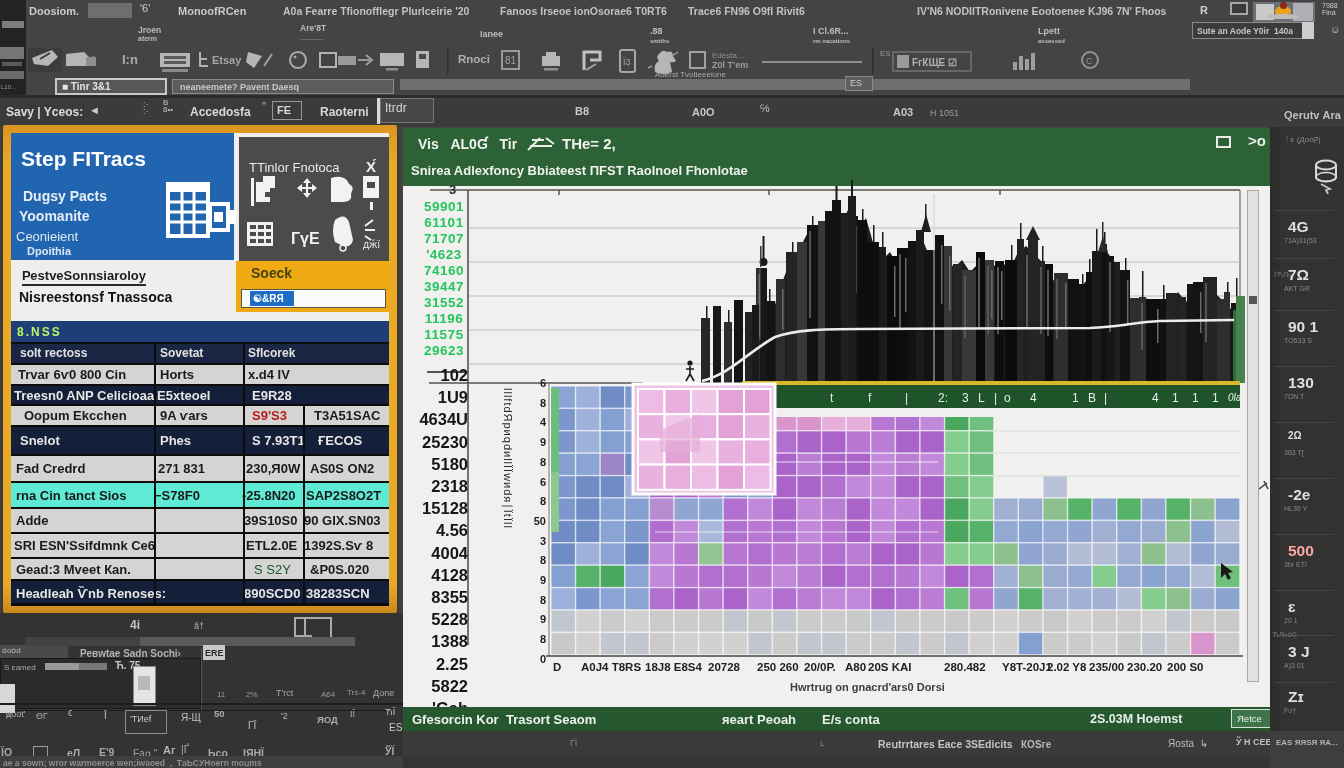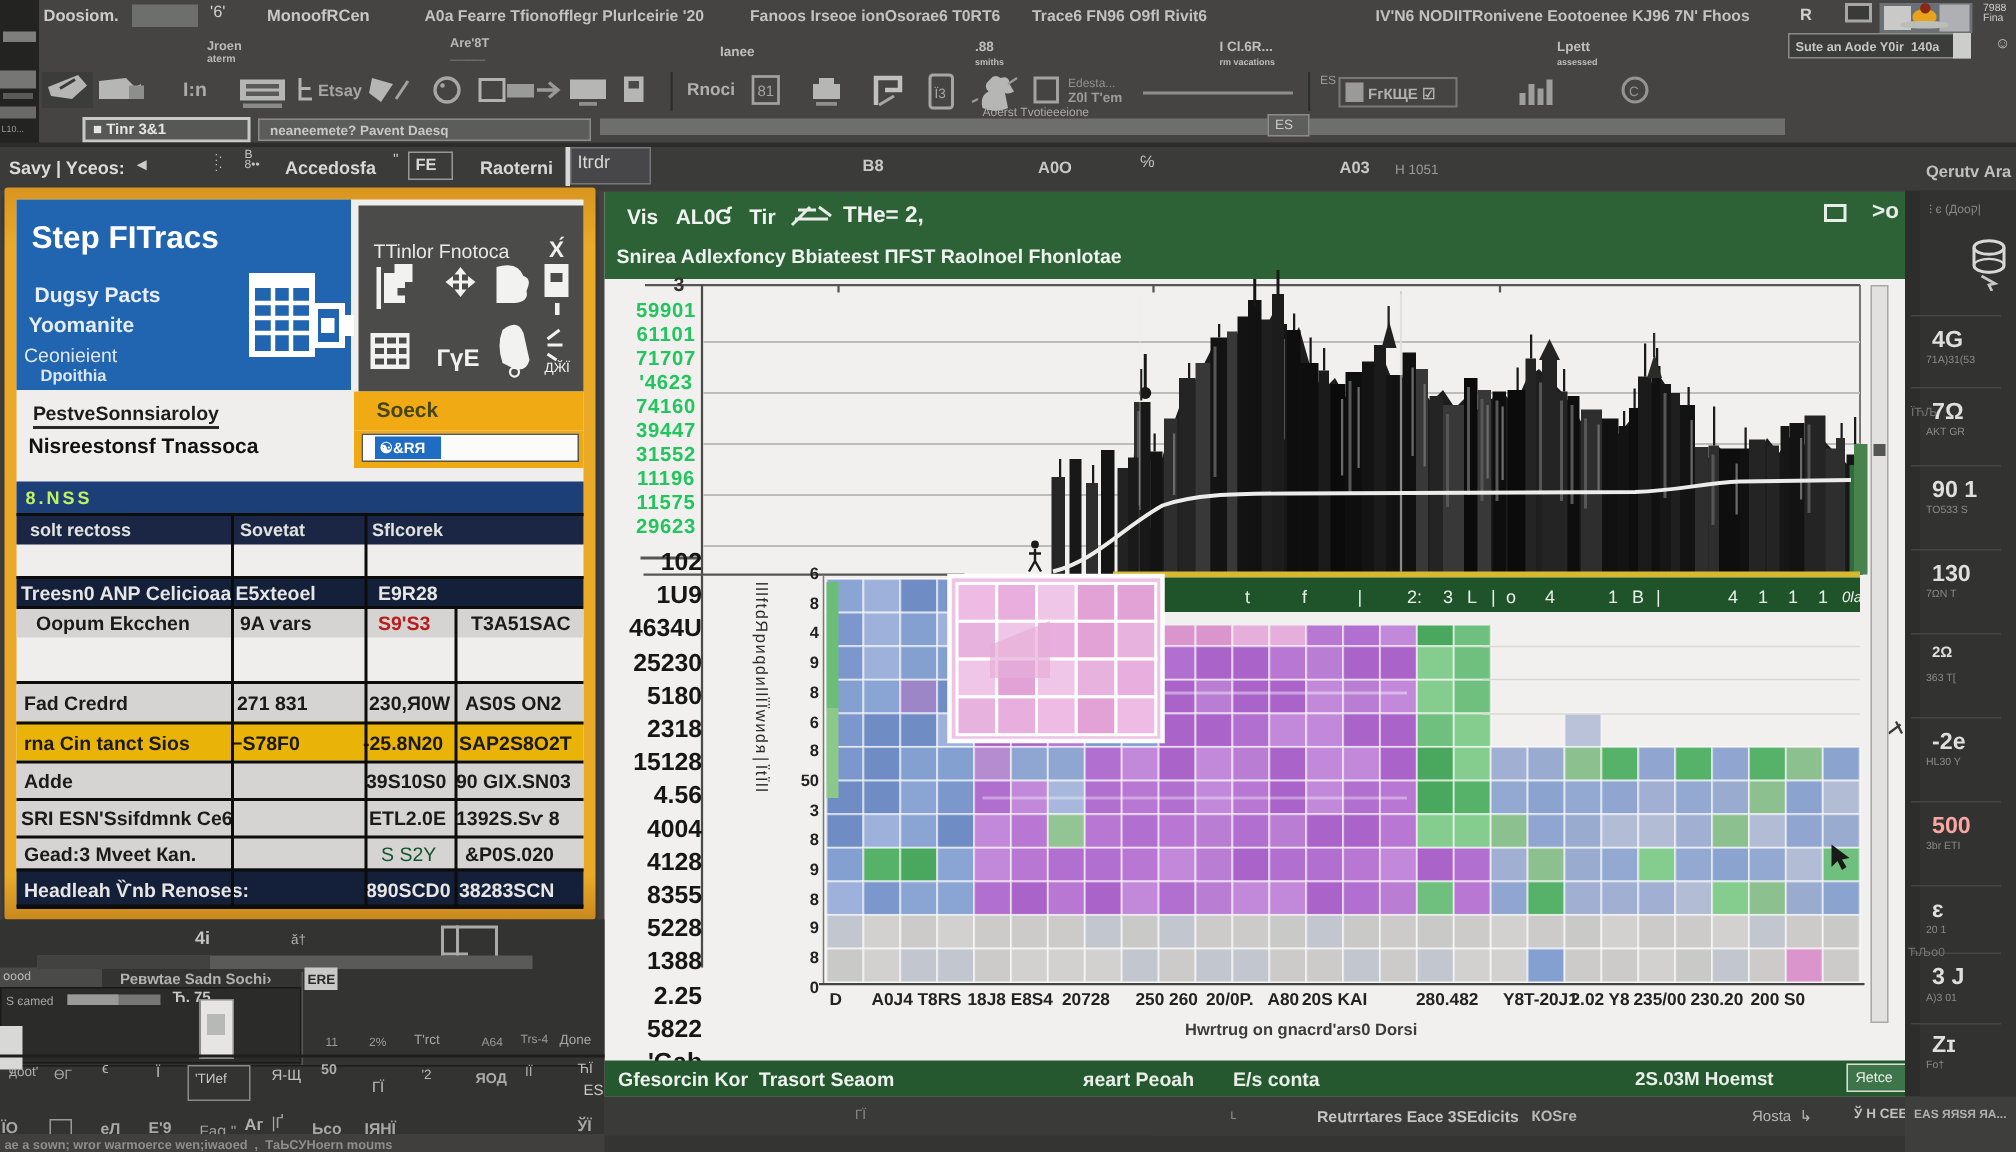--- a/index.html
+++ b/index.html
@@ -785,38 +785,49 @@
 <div class="abs" style="left:250px;top:291px;width:44px;height:15px;background:#1f6cc4"></div>
 <div class="t" style="left:253px;top:293px;font-size:10px;color:#fff;font-weight:bold">☯&amp;RЯ</div>
 
 <div class="abs" style="left:11px;top:321px;width:378px;height:21px;background:#1d3f77"></div>
 <div class="t" style="left:17px;top:325px;font-size:12px;color:#bef264;font-weight:bold;letter-spacing:2px">8.NSS</div>
 <div class="abs" style="left:11px;top:342px;width:378px;height:21px;background:#1a2644;border-top:2px solid #0c0c0a">
 <span style="position:absolute;left:9px;top:2px;font-size:12px;font-weight:bold;color:#e2e2e0;white-space:nowrap">sоlt rectоѕs</span>
 <span style="position:absolute;left:149px;top:2px;font-size:12px;font-weight:bold;color:#e2e2e0;white-space:nowrap">Sоvetat</span>
 <span style="position:absolute;left:237px;top:2px;font-size:12px;font-weight:bold;color:#e2e2e0;white-space:nowrap">Sflcorek</span>
 </div>
+<div class="abs" style="left:11px;top:363px;width:378px;height:21px;background:#d5d4d2;border-top:2px solid #0c0c0a">
+<span style="position:absolute;left:7px;top:2px;font-size:13px;font-weight:bold;color:#1a1a18;white-space:nowrap">Trvar 6ѵ0 800 Cin</span>
+<span style="position:absolute;left:149px;top:2px;font-size:13px;font-weight:bold;color:#1a1a18;white-space:nowrap">Нorts</span>
+<span style="position:absolute;left:237px;top:2px;font-size:13px;font-weight:bold;color:#1a1a18;white-space:nowrap">х.d4 IV</span>
+</div>
 <div class="abs" style="left:11px;top:384px;width:378px;height:20px;background:#141f3a;border-top:2px solid #0c0c0a">
 <span style="position:absolute;left:3px;top:2px;font-size:13px;font-weight:bold;color:#e6e6e4;white-space:nowrap">Treesn0 ANP Cеlicioaa</span>
 <span style="position:absolute;left:146px;top:2px;font-size:13px;font-weight:bold;color:#e6e6e4;white-space:nowrap">Е5хteoel</span>
 <span style="position:absolute;left:241px;top:2px;font-size:13px;font-weight:bold;color:#e6e6e4;white-space:nowrap">Е9R28</span>
 </div>
 <div class="abs" style="left:11px;top:404px;width:378px;height:21px;background:#d5d4d2;border-top:2px solid #0c0c0a">
 <span style="position:absolute;left:13px;top:2px;font-size:13px;font-weight:bold;color:#1a1a18;white-space:nowrap">Oоpum Еkcchen</span>
 <span style="position:absolute;left:149px;top:2px;font-size:13px;font-weight:bold;color:#1a1a18;white-space:nowrap">9A ѵars</span>
 <span style="position:absolute;left:241px;top:2px;font-size:13px;font-weight:bold;color:#b91c1c;white-space:nowrap">S9'S3</span>
 <span style="position:absolute;left:303px;top:2px;font-size:13px;font-weight:bold;color:#1a1a18;white-space:nowrap">Т3A51SАC</span>
 </div>
+<div class="abs" style="left:11px;top:425px;width:378px;height:29px;background:#141f3a;border-top:2px solid #0c0c0a">
+<span style="position:absolute;left:9px;top:6px;font-size:13px;font-weight:bold;color:#e6e6e4;white-space:nowrap">Snelot</span>
+<span style="position:absolute;left:149px;top:6px;font-size:13px;font-weight:bold;color:#e6e6e4;white-space:nowrap">Phes</span>
+<span style="position:absolute;left:241px;top:6px;font-size:13px;font-weight:bold;color:#e6e6e4;white-space:nowrap">S 7.93Т1</span>
+<span style="position:absolute;left:307px;top:6px;font-size:13px;font-weight:bold;color:#e6e6e4;white-space:nowrap">ҒЕСOS</span>
+</div>
 <div class="abs" style="left:11px;top:454px;width:378px;height:27px;background:#d5d4d2;border-top:2px solid #0c0c0a">
 <span style="position:absolute;left:5px;top:5px;font-size:13px;font-weight:bold;color:#1a1a18;white-space:nowrap">Faԁ Crеԁrԁ</span>
 <span style="position:absolute;left:147px;top:5px;font-size:13px;font-weight:bold;color:#1a1a18;white-space:nowrap">271 831</span>
 <span style="position:absolute;left:235px;top:5px;font-size:13px;font-weight:bold;color:#1a1a18;white-space:nowrap">230,Я0W</span>
 <span style="position:absolute;left:299px;top:5px;font-size:13px;font-weight:bold;color:#1a1a18;white-space:nowrap">AЅ0S ON2</span>
 </div>
-<div class="abs" style="left:11px;top:481px;width:378px;height:26px;background:#eab308;border-top:2px solid #0c0c0a">
+<div class="abs" style="left:11px;top:481px;width:378px;height:26px;background:#5eead4;border-top:2px solid #0c0c0a">
 <span style="position:absolute;left:5px;top:5px;font-size:13px;font-weight:bold;color:#1a1a18;white-space:nowrap">rna Cin tanct Sios</span>
 <span style="position:absolute;left:143px;top:5px;font-size:13px;font-weight:bold;color:#1a1a18;white-space:nowrap">−S78F0</span>
 <span style="position:absolute;left:231px;top:5px;font-size:13px;font-weight:bold;color:#1a1a18;white-space:nowrap">-25.8N20</span>
 <span style="position:absolute;left:295px;top:5px;font-size:13px;font-weight:bold;color:#1a1a18;white-space:nowrap">SAP2Ѕ8О2T</span>
 </div>
 <div class="abs" style="left:11px;top:507px;width:378px;height:25px;background:#d5d4d2;border-top:2px solid #0c0c0a">
 <span style="position:absolute;left:5px;top:4px;font-size:13px;font-weight:bold;color:#1a1a18;white-space:nowrap">Aԁԁe</span>
 <span style="position:absolute;left:233px;top:4px;font-size:13px;font-weight:bold;color:#1a1a18;white-space:nowrap">39S10S0</span>
 <span style="position:absolute;left:293px;top:4px;font-size:13px;font-weight:bold;color:#1a1a18;white-space:nowrap">90 GIX.SN03</span>
 </div>

